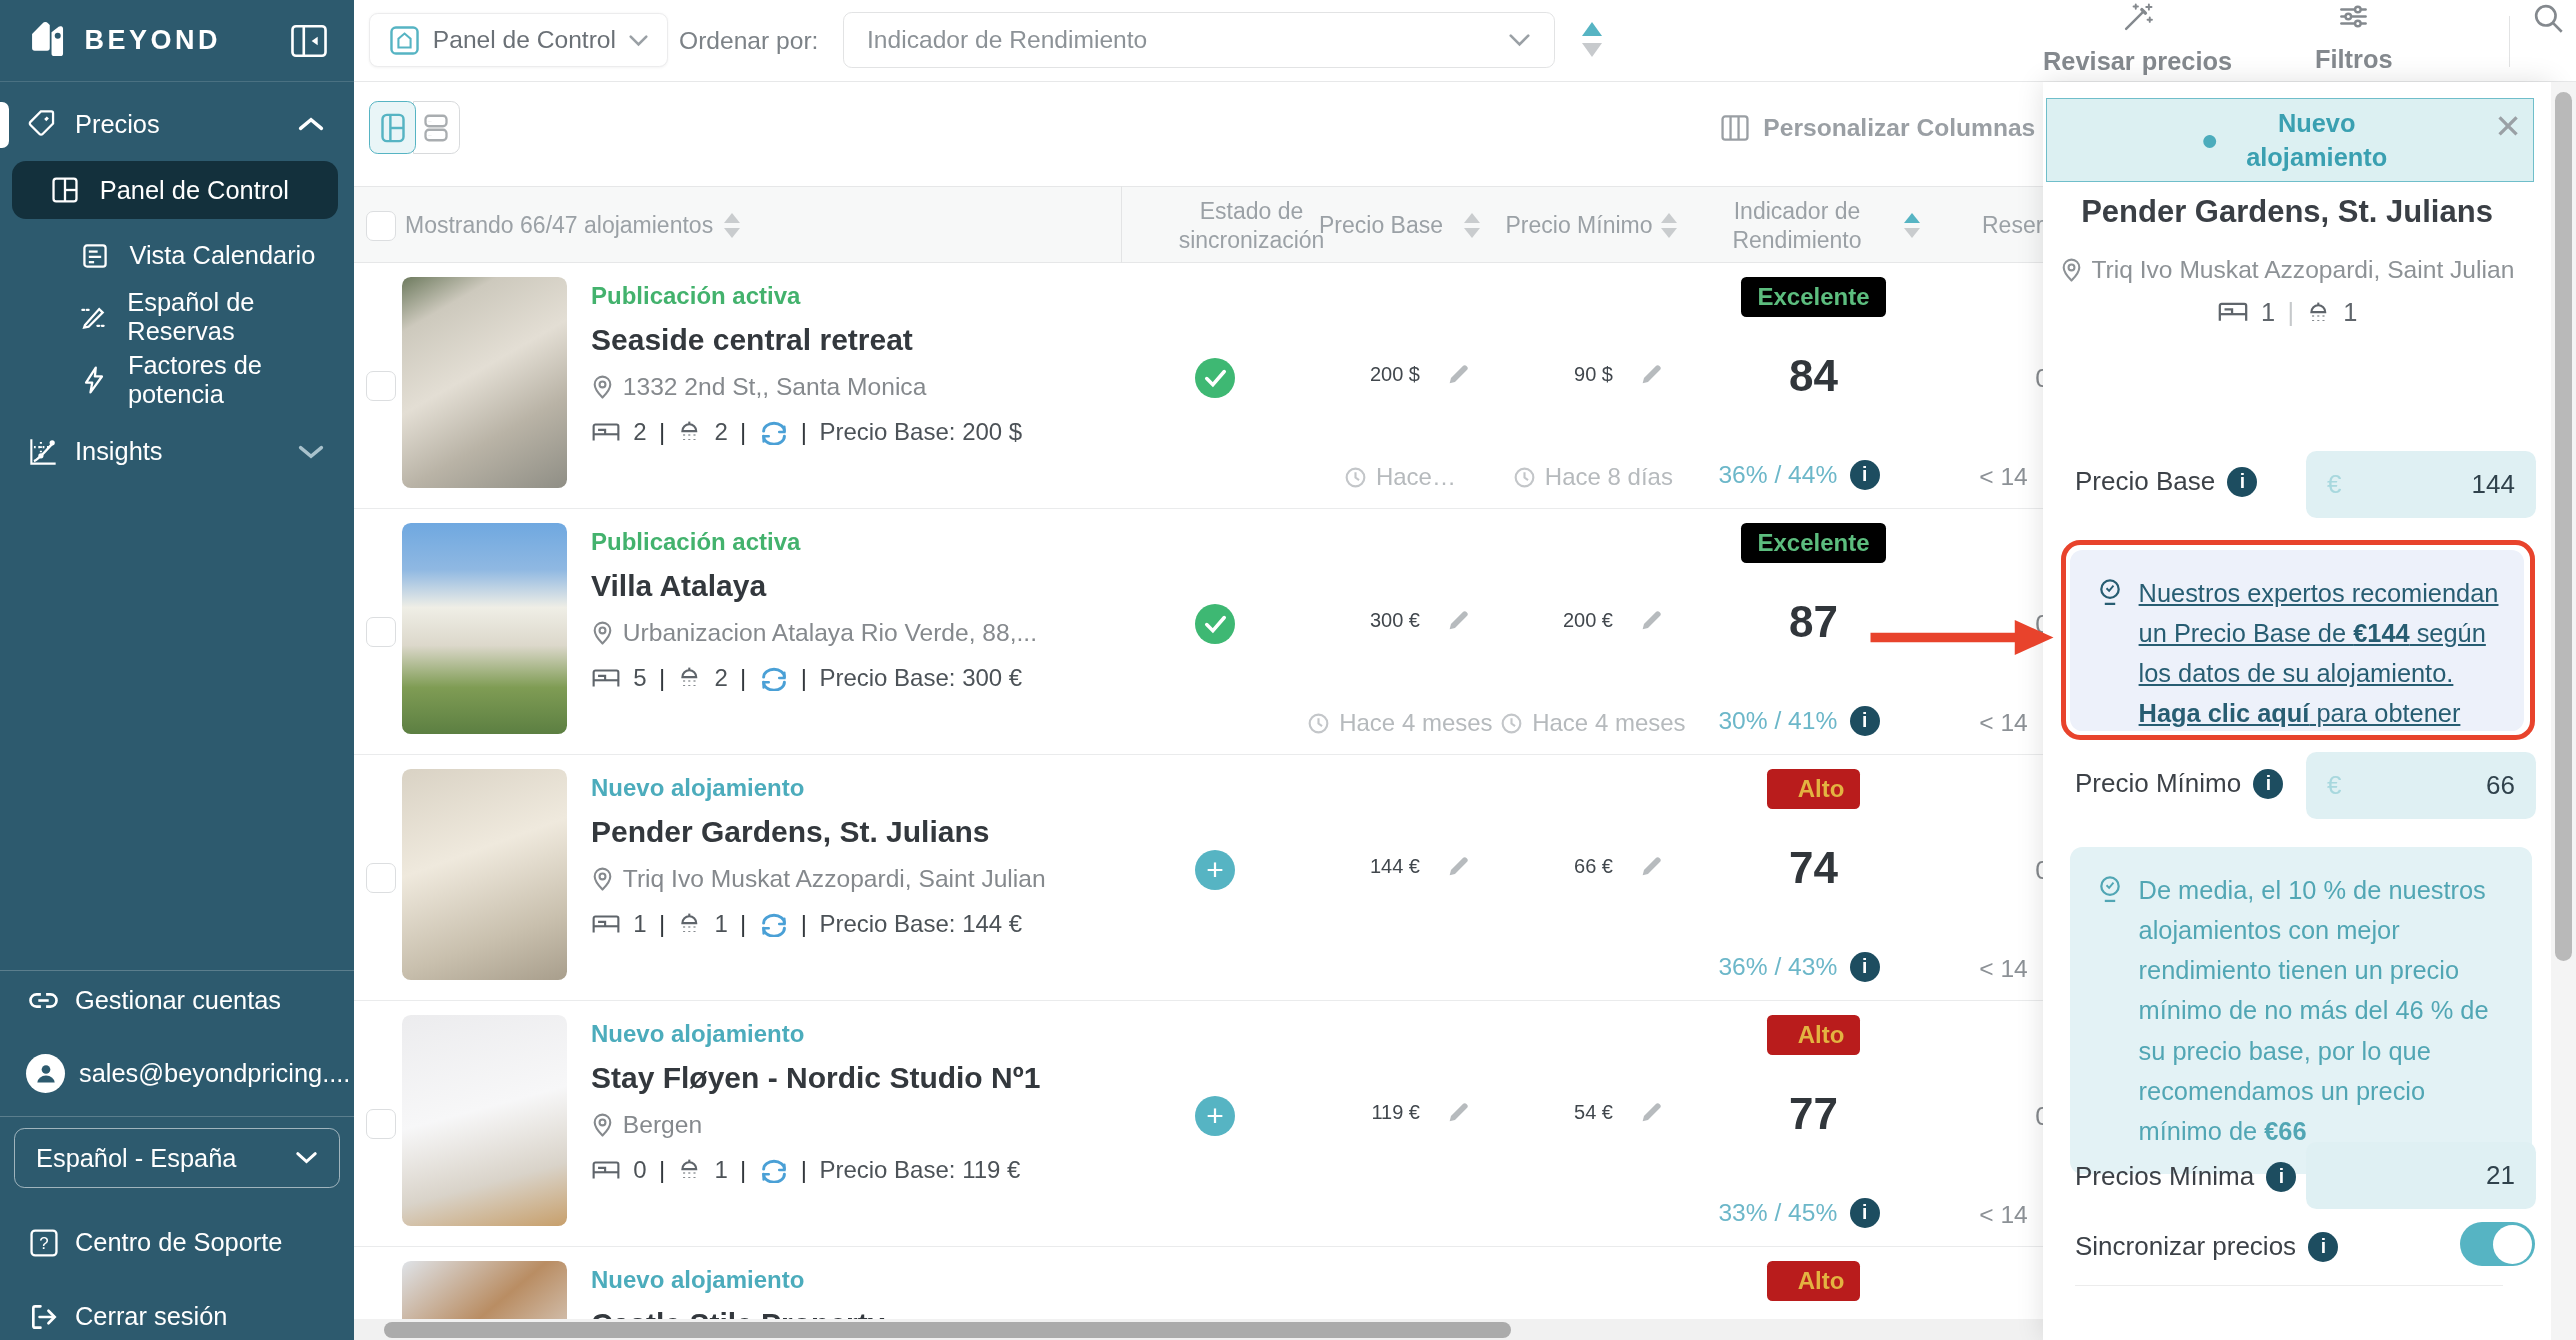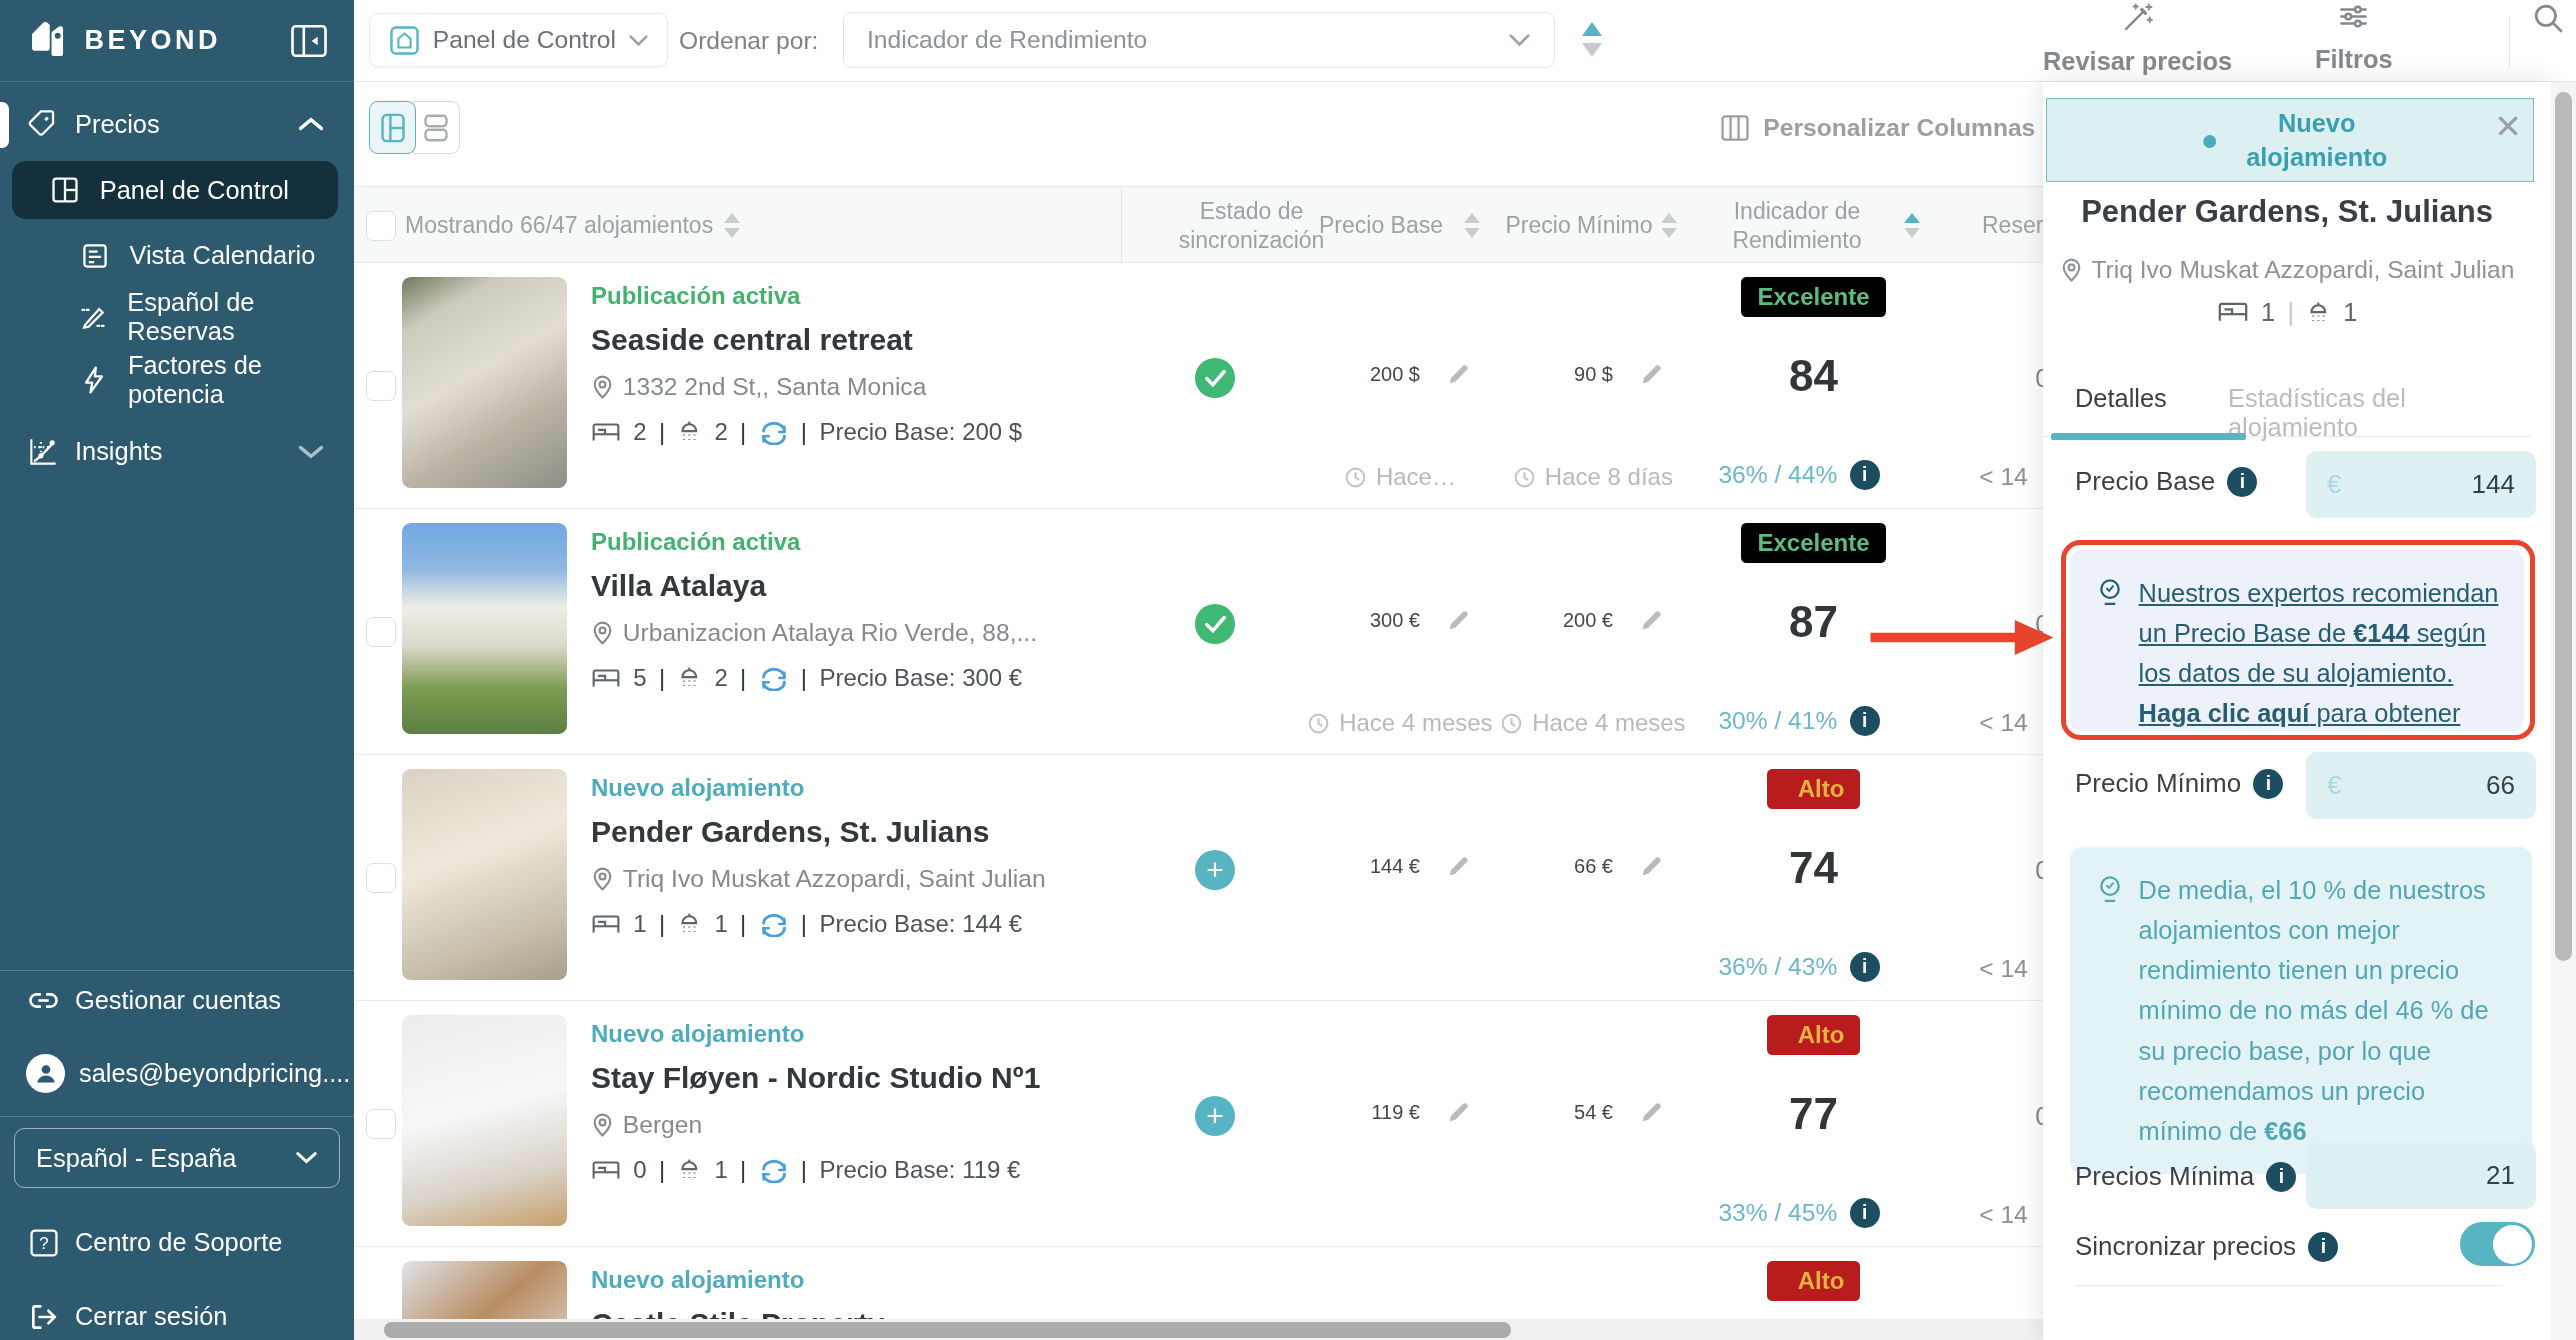--- a/index.html
+++ b/index.html
@@ -775,25 +775,20 @@
         <line x1="14" y1="6" x2="14" y2="3"></line>
         <g stroke-dasharray="1 4">
           <line x1="8" y1="18" x2="8" y2="27"></line>
           <line x1="14" y1="18" x2="14" y2="27"></line>
           <line x1="20" y1="18" x2="20" y2="27"></line>
         </g>
       </svg>
     <span>1</span>
   </div>
 
-  <div class="pn-tabs">
-    <span class="pn-tab active">Detalles</span>
-    <span class="pn-tab inactive">Estadísticas del alojamiento</span>
-    <span class="pn-tabline"></span>
-  </div>
 
   <div class="pn-field-label" style="top:384px;">
     <span>Precio Base</span>
     <span class="info-dot">i</span>
   </div>
   <div class="pn-input" style="top:369px;">
     <span class="cur">€</span>
     <input readonly="" value="144" style="">
   </div>
 

